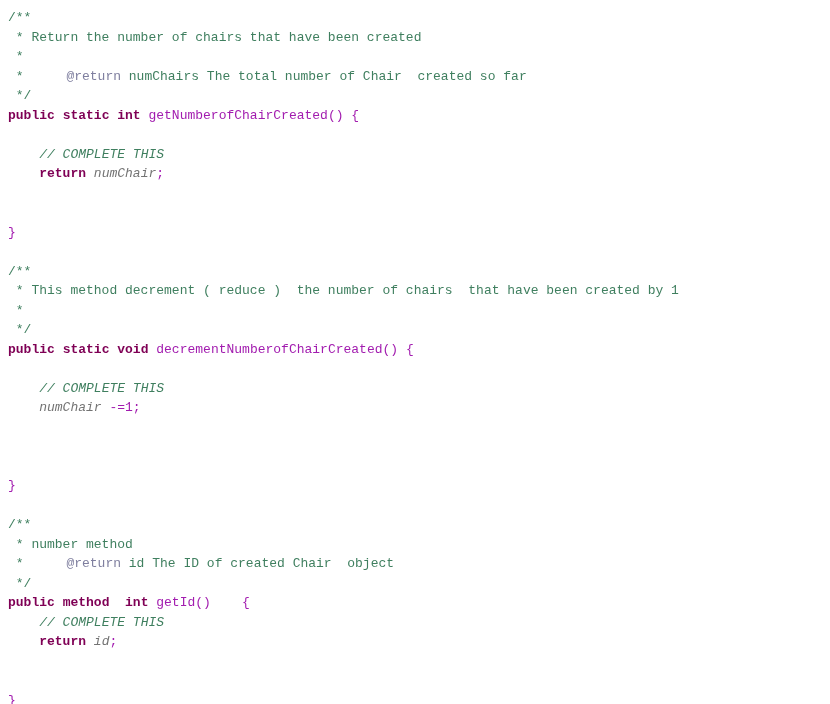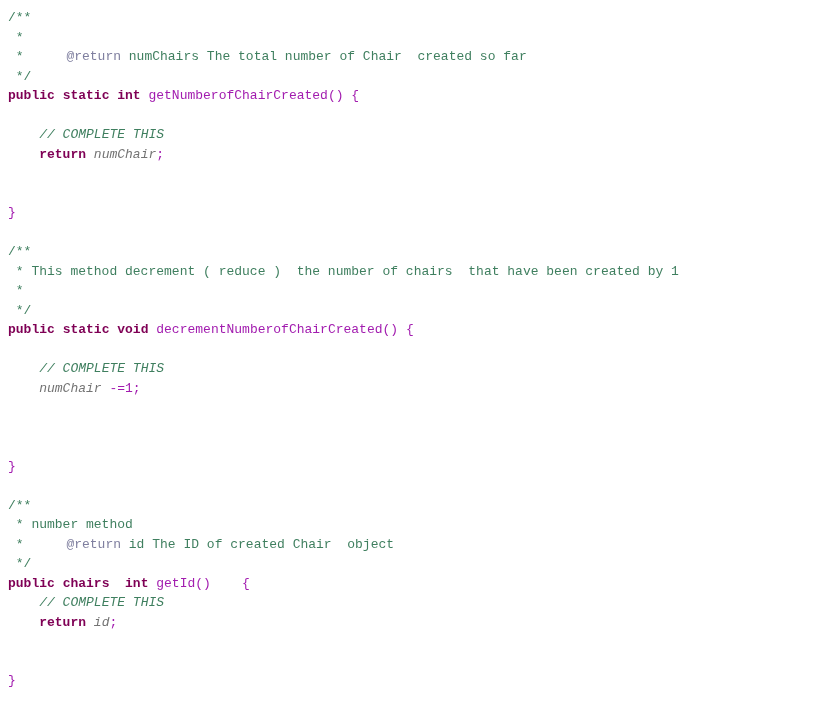--- a/index.html
+++ b/index.html
@@ -36,20 +36,21 @@
     .variable { color: #737373; font-style: italic; }
     .plain { color: #a21caf; }
     .comment-tag { color: #7f7f9f; margin-left: 35px; }
     .inline-comment { color: #3f7f5f; font-style: italic; }
   </style>
 </head>
 <body>
 
 <div class="code-container">
 <div class="code-line"><span class="comment">/**</span></div>
+    <div class="code-line"><span class="comment"> * Return the number of chairs that have been created</span></div>
     <div class="code-line"><span class="comment"> *</span></div>
     <div class="code-line"><span class="comment"> * </span><span class="comment-tag">@return</span><span class="comment"> numChairs The total number of Chair  created so far</span></div>
     <div class="code-line"><span class="comment"> */</span></div>
     <div class="code-line"><span class="keyword">public</span><span class="plain"> </span><span class="keyword">static</span><span class="plain"> </span><span class="keyword">int</span><span class="plain"> getNumberofChairCreated() {</span></div>
     <div class="code-line">&nbsp;</div>
     <div class="code-line"><span class="plain">    </span><span class="inline-comment">// COMPLETE THIS</span></div>
     <div class="code-line"><span class="plain">    </span><span class="keyword">return</span><span class="plain"> </span><span class="variable">numChair</span><span class="plain">;</span></div>
     <div class="code-line">&nbsp;</div>
     <div class="code-line">&nbsp;</div>
     <div class="code-line"><span class="plain">}</span></div>
@@ -64,19 +65,19 @@
     <div class="code-line"><span class="plain">    </span><span class="variable">numChair</span><span class="plain"> -=1;</span></div>
     <div class="code-line">&nbsp;</div>
     <div class="code-line">&nbsp;</div>
     <div class="code-line">&nbsp;</div>
     <div class="code-line"><span class="plain">}</span></div>
     <div class="code-line">&nbsp;</div>
     <div class="code-line"><span class="comment">/**</span></div>
     <div class="code-line"><span class="comment"> * number method</span></div>
     <div class="code-line"><span class="comment"> * </span><span class="comment-tag">@return</span><span class="comment"> id The ID of created Chair  object</span></div>
     <div class="code-line"><span class="comment"> */</span></div>
-    <div class="code-line"><span class="keyword">public</span><span class="plain"> </span><span class="keyword">chairs</span><span class="plain">  </span><span class="keyword">int</span><span class="plain"> getId()    {</span></div>
+    <div class="code-line"><span class="keyword">public</span><span class="plain"> </span><span class="keyword">method</span><span class="plain">  </span><span class="keyword">int</span><span class="plain"> getId()    {</span></div>
     <div class="code-line"><span class="plain">    </span><span class="inline-comment">// COMPLETE THIS</span></div>
     <div class="code-line"><span class="plain">    </span><span class="keyword">return</span><span class="plain"> </span><span class="variable">id</span><span class="plain">;</span></div>
     <div class="code-line">&nbsp;</div>
     <div class="code-line">&nbsp;</div>
     <div class="code-line"><span class="plain">}</span></div>
   </div>
 
 </body></html>

